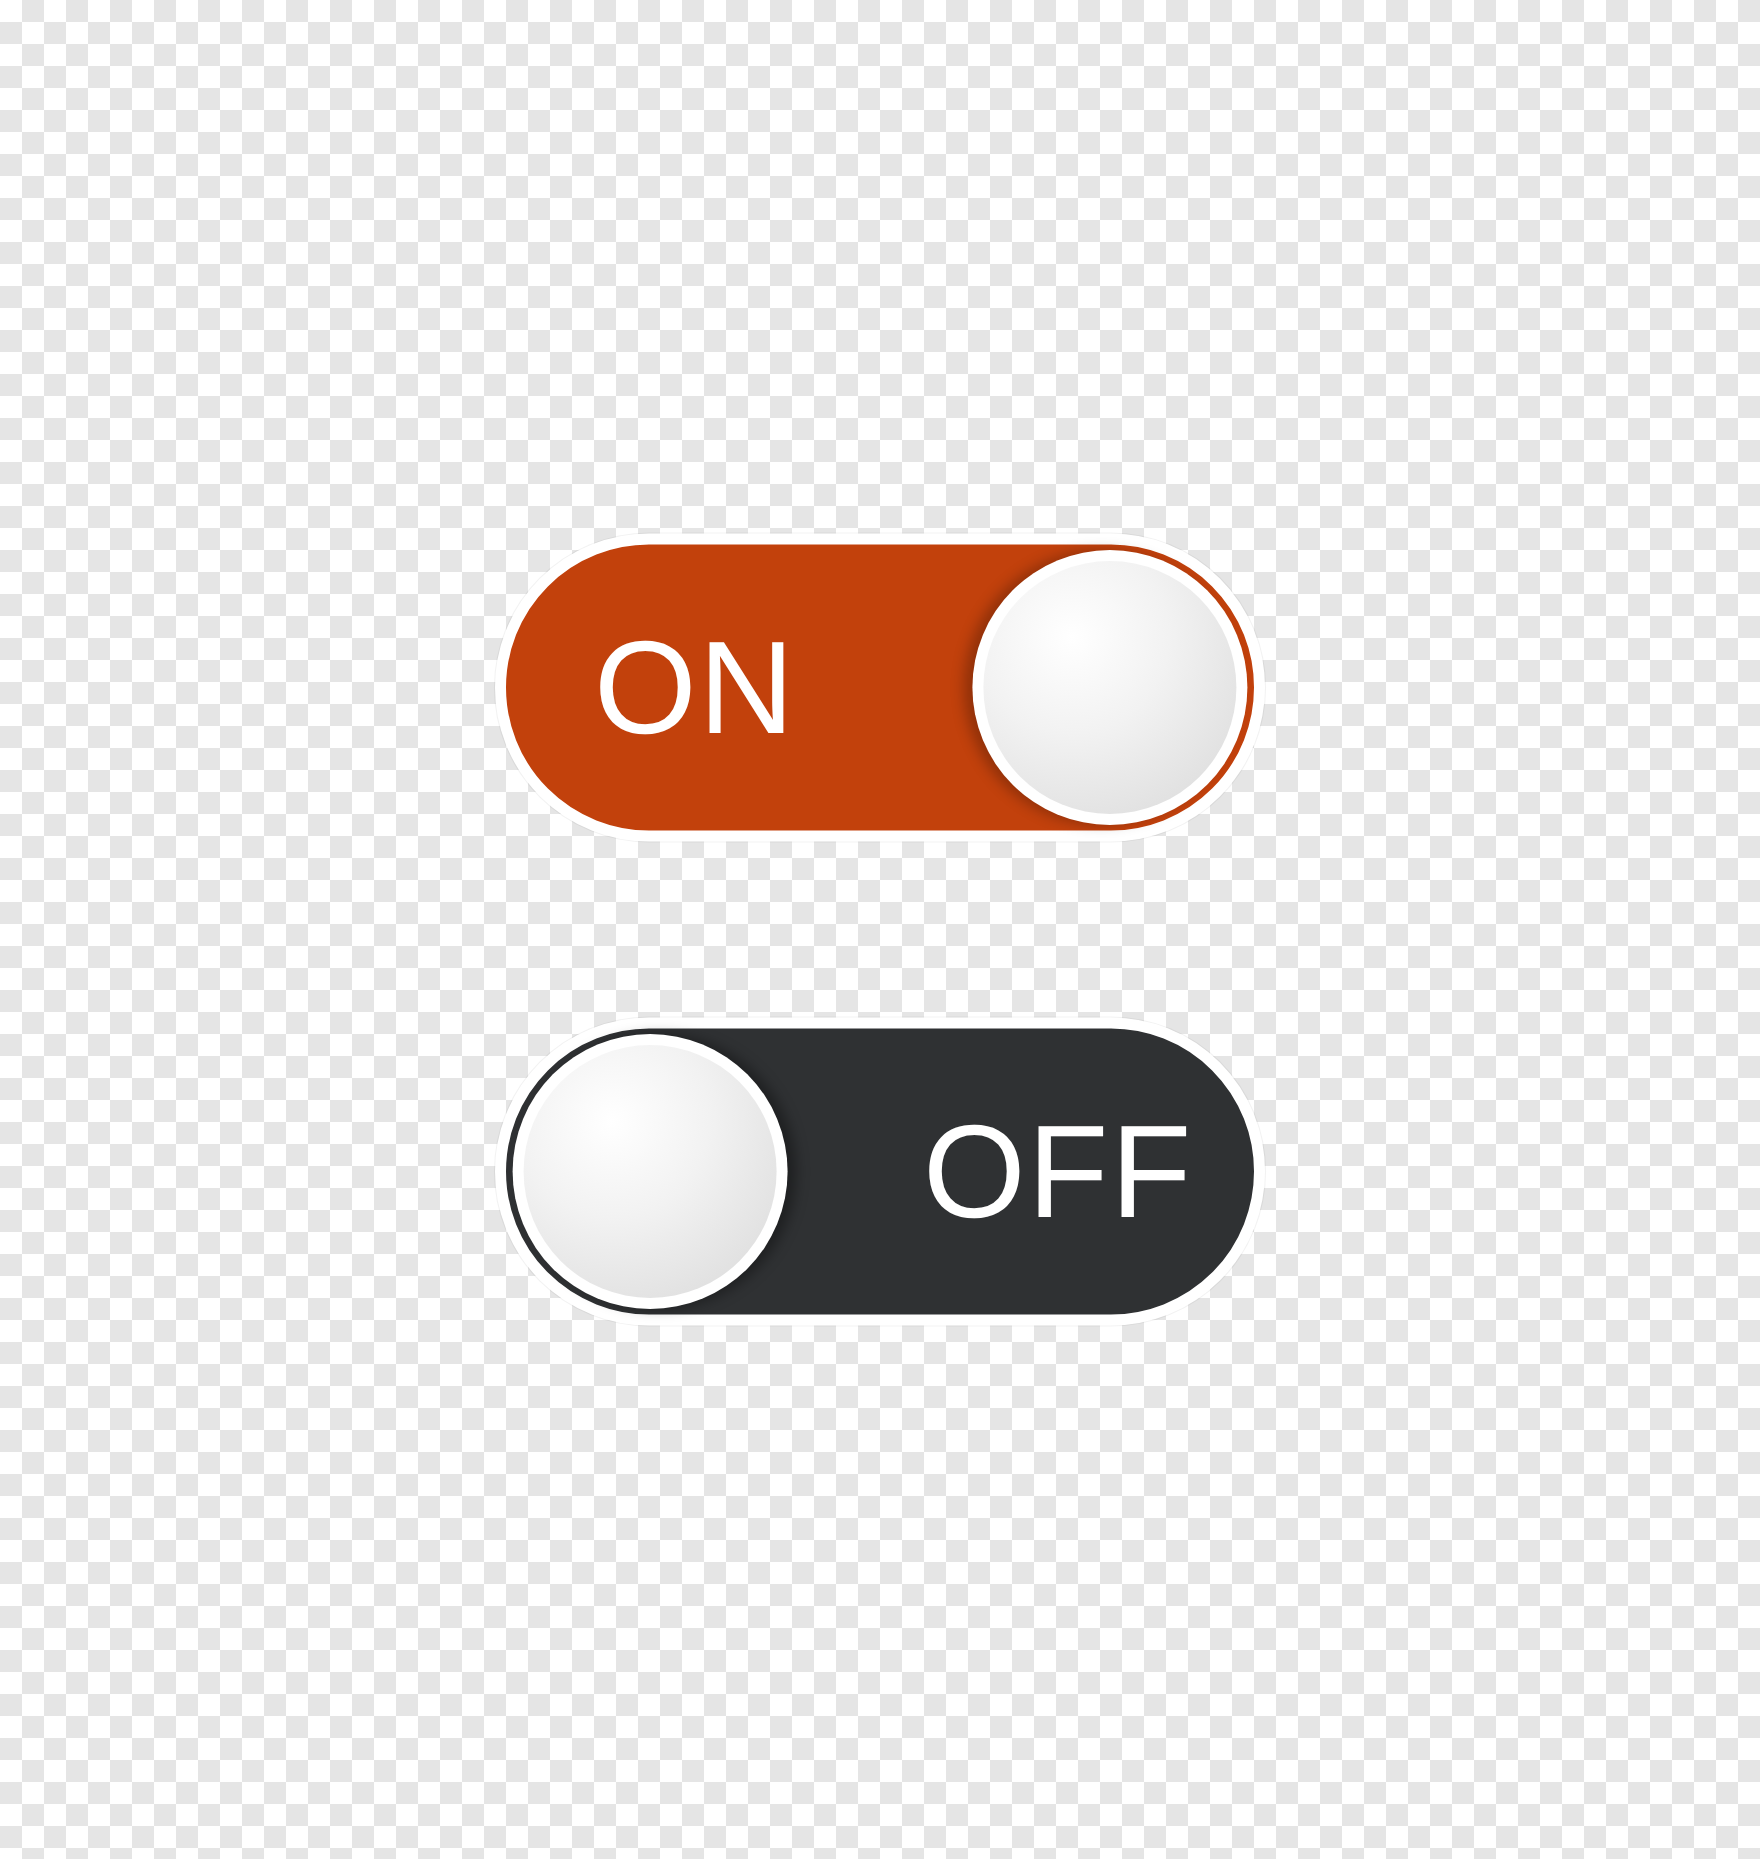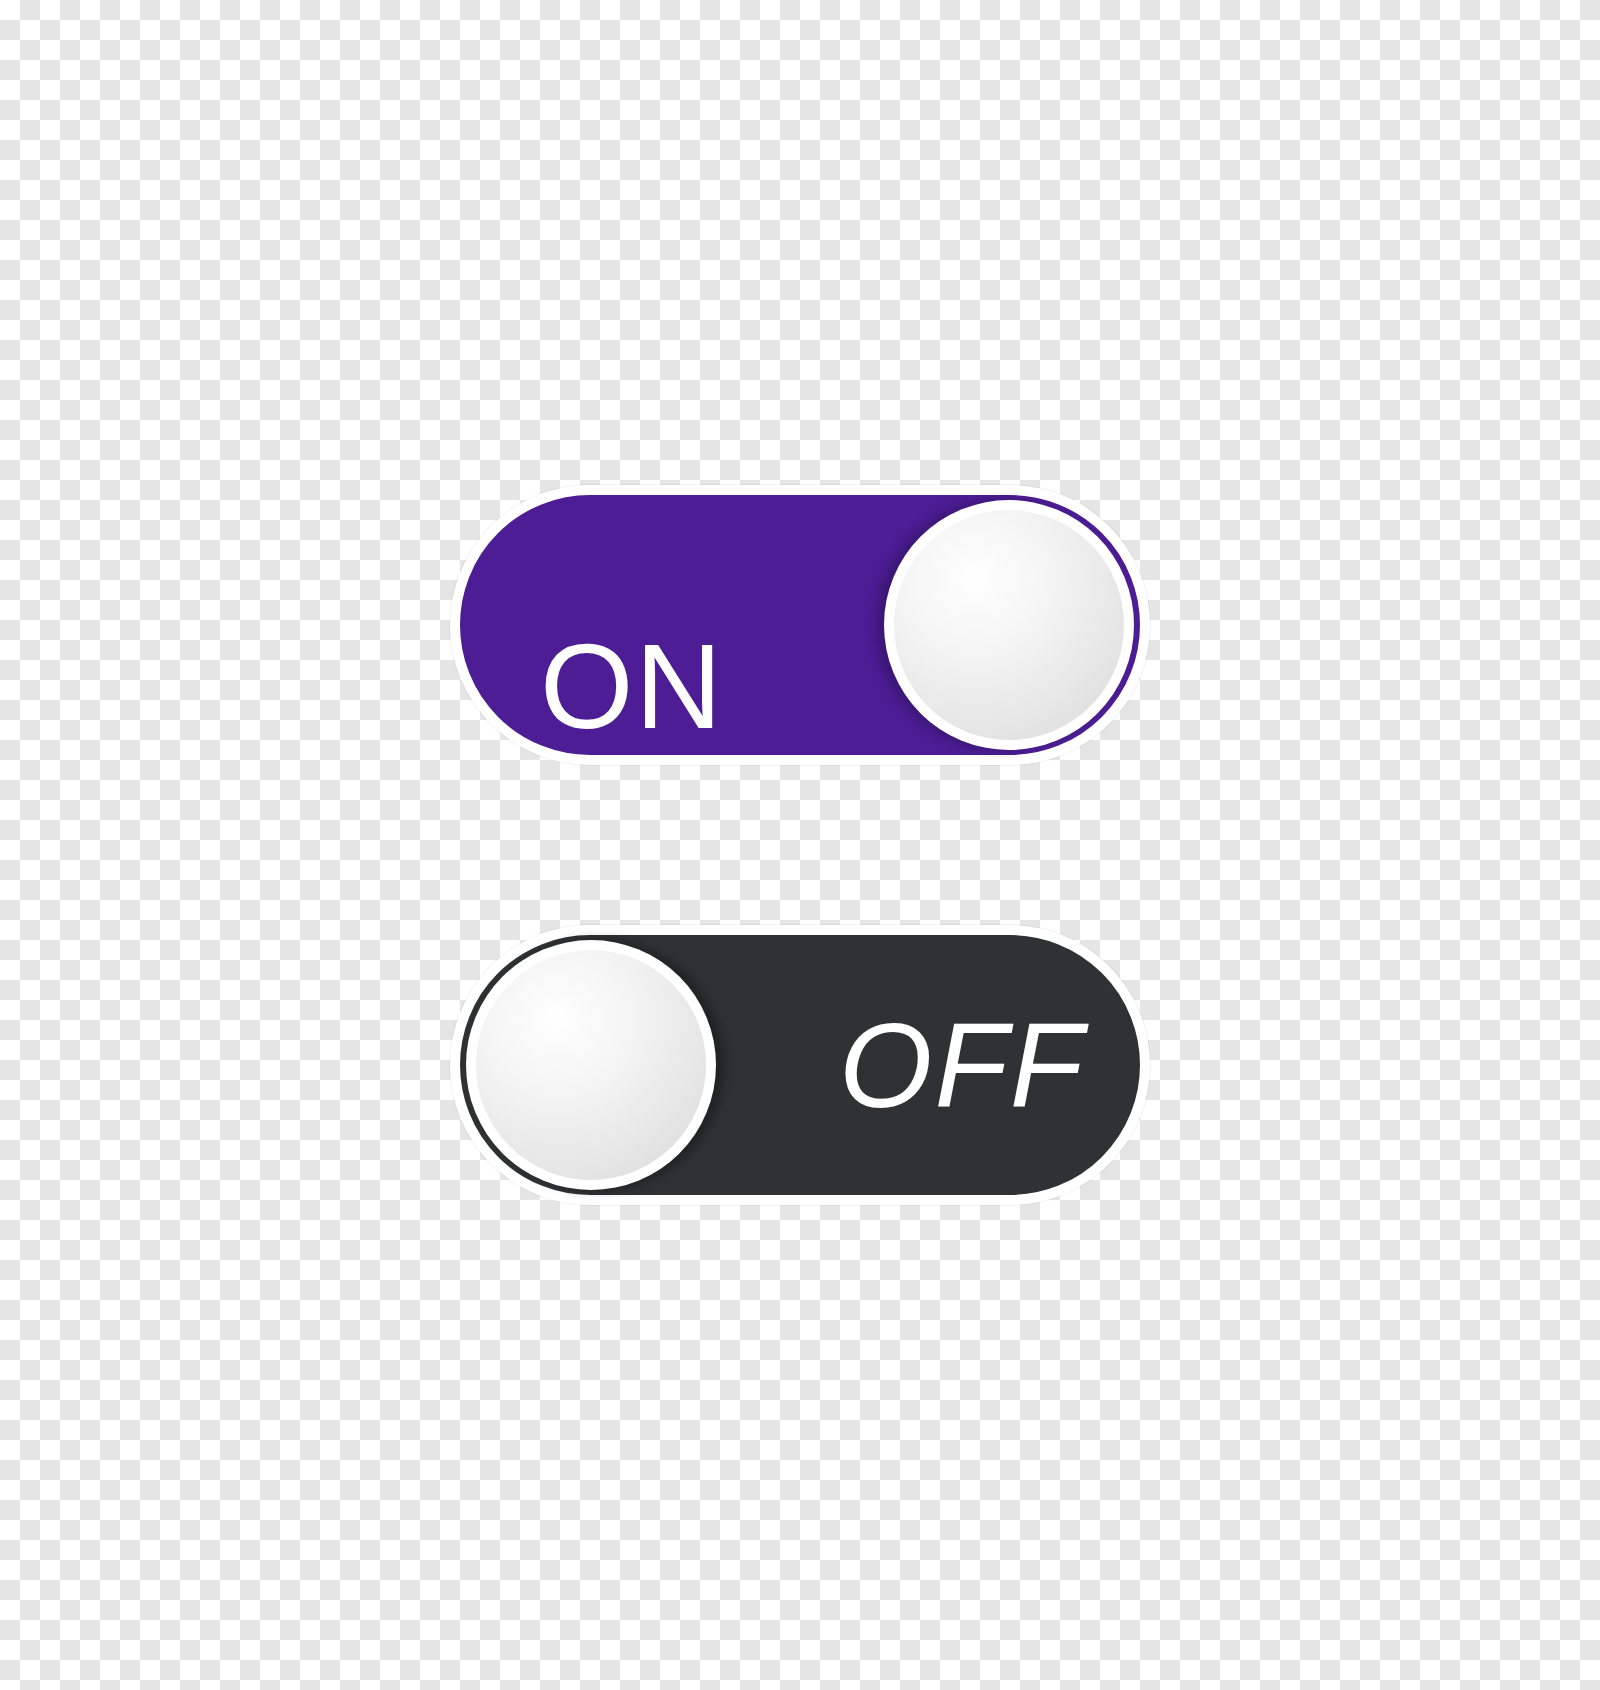--- a/index.html
+++ b/index.html
@@ -23,30 +23,28 @@
     height:280px;
     border-radius:140px;
     position:relative;
     display:flex;
     align-items:center;
     box-sizing:border-box;
     border:10px solid #fff;
     box-shadow:0 0 0 1px rgba(0,0,0,0.05);
   }
   .toggle.on{
-    background:#4c1d95;
+    background:#c2410c;
     justify-content:flex-start;
     padding-left:80px;
-    align-items:flex-end;
   }
   .toggle.off{
     background:#2f3133;
     justify-content:flex-end;
     padding-right:55px;
-    font-style:italic;
   }
   .toggle .label{
     color:#fff;
     font-size:120px;
     font-weight:400;
     letter-spacing:2px;
   }
   .knob{
     position:absolute;
     top:50%;

